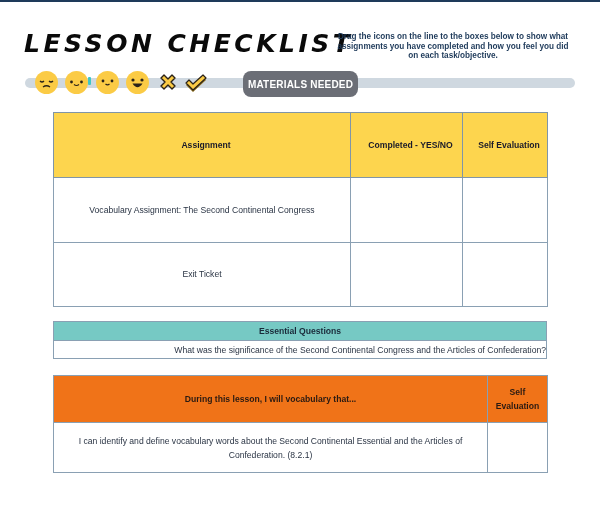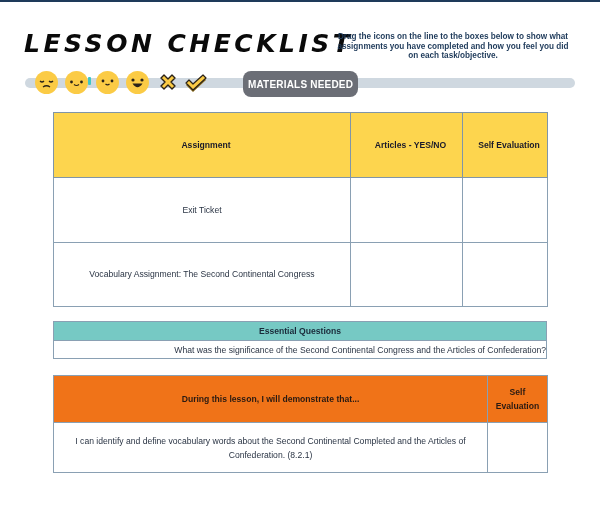--- a/index.html
+++ b/index.html
@@ -120,30 +120,30 @@
 
 <table class="t-assign">
   <colgroup>
       <col style="width:297px">
       <col style="width:112px">
       <col style="width:85px">
     </colgroup>
   <tbody>
       <tr class="hdr">
     <th>Assignment</th>
-    <th>Articles - YES/NO</th>
+    <th>Completed - YES/NO</th>
     <th>Self Evaluation</th>
   </tr>
   <tr class="row">
-    <td>Exit Ticket</td>
+    <td>Vocabulary Assignment: The Second Continental Congress</td>
     <td></td>
     <td></td>
   </tr>
   <tr class="row">
-    <td>Vocabulary Assignment: The Second Continental Congress</td>
+    <td>Exit Ticket</td>
     <td></td>
     <td></td>
   </tr>
 </tbody>
   </table>
 
 <table class="t-eq">
   <tbody>
       <tr>
     <th>Essential Questions</th>
@@ -154,21 +154,21 @@
 </tbody>
   </table>
 
 <table class="t-obj">
   <colgroup>
       <col style="width:434px">
       <col style="width:60px">
     </colgroup>
   <tbody>
       <tr>
-    <th>During this lesson, I will demonstrate that...</th>
+    <th>During this lesson, I will vocabulary that...</th>
     <th class="split">Self Evaluation</th>
   </tr>
   <tr class="row">
-    <td>I can identify and define vocabulary words about the Second Continental Completed and the Articles of Confederation. (8.2.1)</td>
+    <td>I can identify and define vocabulary words about the Second Continental Essential and the Articles of Confederation. (8.2.1)</td>
     <td class="split"></td>
   </tr>
 </tbody>
   </table>
 
 </body></html>

